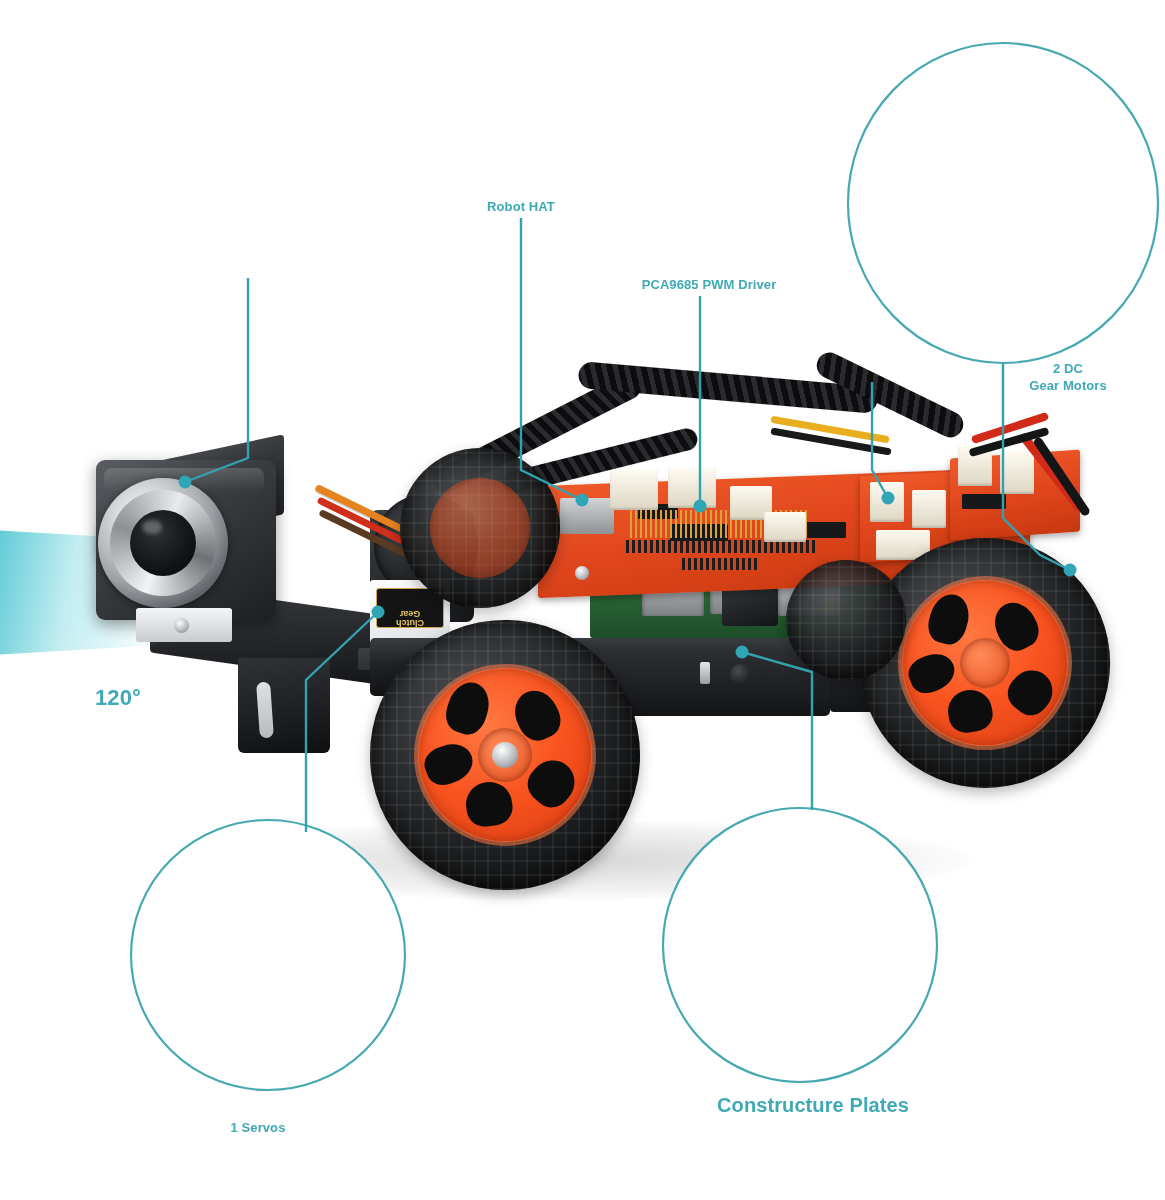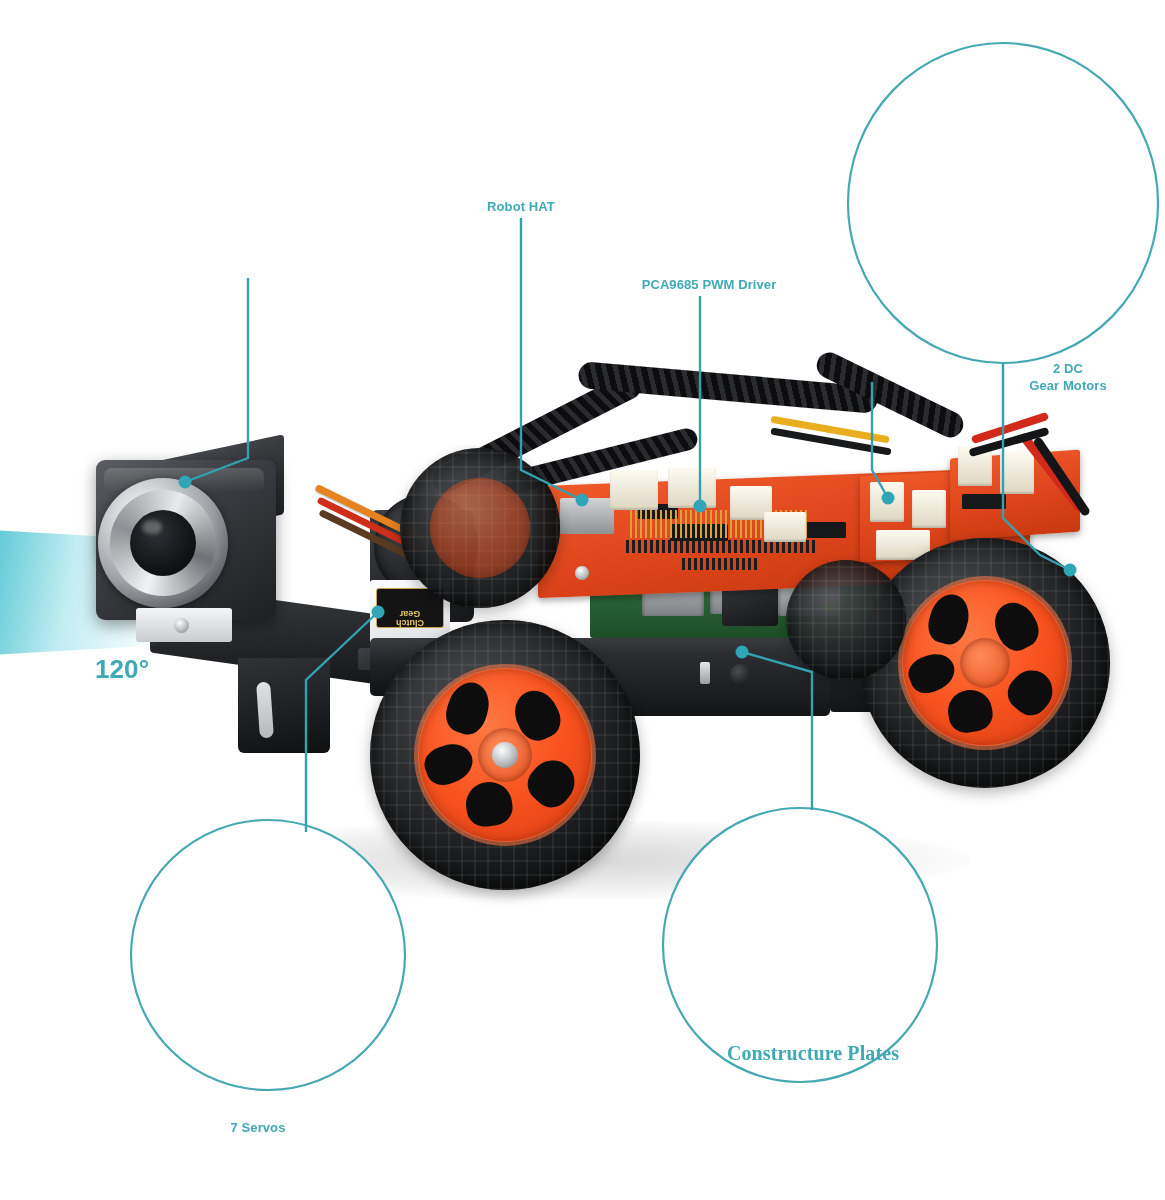--- a/index.html
+++ b/index.html
@@ -476,19 +476,19 @@
 
 
   <div class="label ctr" style="left:521px; top:199px; text-align:center;">Robot HAT</div>
 
   <div class="label ctr" style="left:709px; top:277px; ">PCA9685 PWM Driver</div>
 
 
   <div class="label ctr" style="left:1068px; top:361px; text-align:center;">2 DC
 Gear Motors</div>
 
-  <div class="label ctr" style="left:258px; top:1120px; text-align:center;">7 Servos</div>
-
-  <div class="label ctr big" style="left:813px; top:1041px; text-align:center;font-family:Liberation Serif, serif;">Constructure Plates</div>
-
-  <div class="label" style="left:95px; top:653px; font-size:26px;">120°</div>
+  <div class="label ctr" style="left:258px; top:1120px; text-align:center;">1 Servos</div>
+
+  <div class="label ctr big" style="left:813px; top:1093px; text-align:center;">Constructure Plates</div>
+
+  <div class="label" style="left:95px; top:684px; font-size:22px;">120°</div>
 
 </div>
 
 </body></html>

